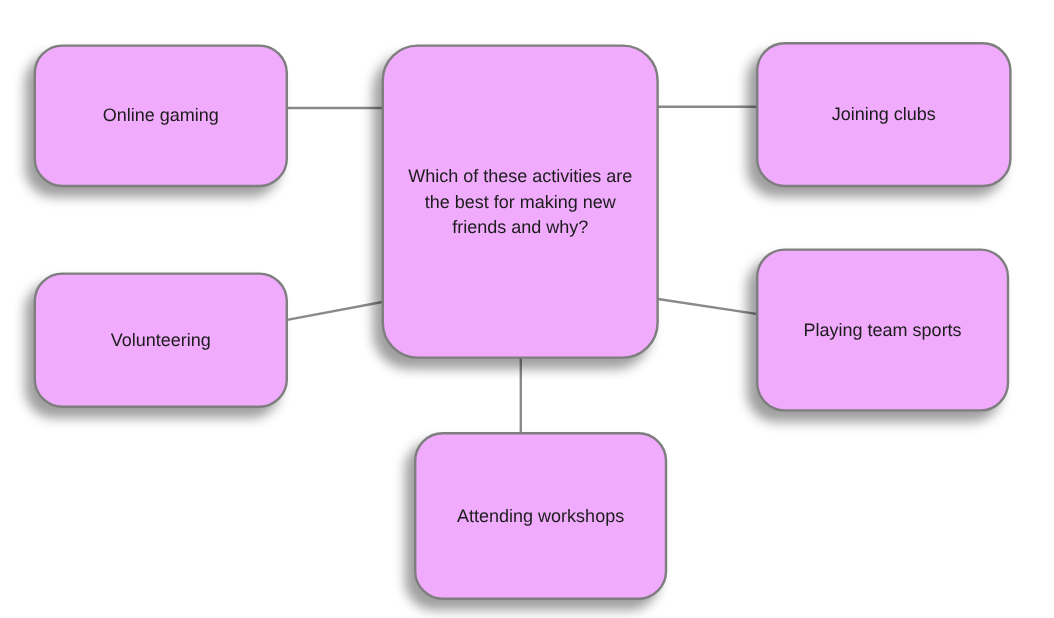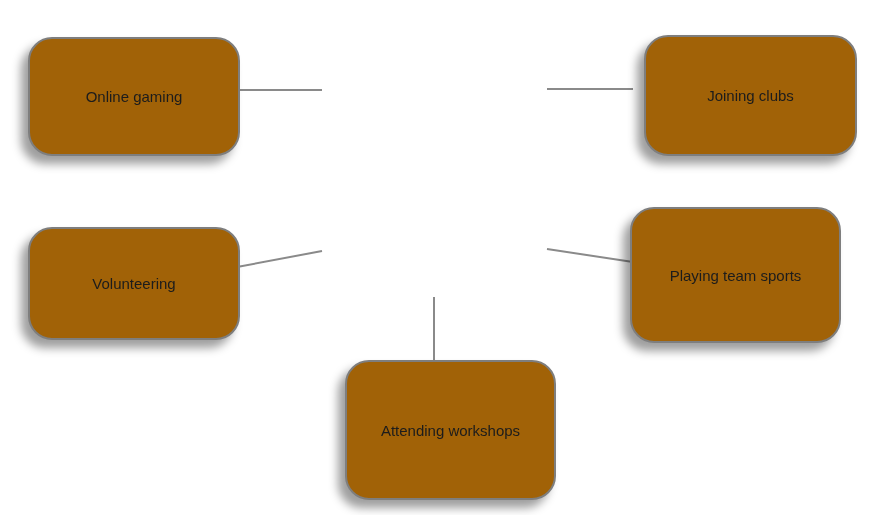--- a/index.html
+++ b/index.html
@@ -19,21 +19,21 @@
     position: absolute;
     left: 0;
     top: 0;
     width: 878px;
     height: 515px;
     z-index: 1;
   }
   .node {
     position: absolute;
     box-sizing: border-box;
-    background: #a16207;
+    background: #f0abfc;
     border: 2px solid #7e7e7e;
     display: flex;
     align-items: center;
     justify-content: center;
     text-align: center;
     color: #1c1c1c;
     font-size: 15px;
     line-height: 21px;
     z-index: 2;
     box-shadow: -7px 8px 10px rgba(0, 0, 0, 0.38);
@@ -49,21 +49,21 @@
     border-radius: 30px;
     padding: 10px 18px;
   }
   .node.online-gaming {
     left: 28px;
     top: 37px;
     width: 212px;
     height: 119px;
   }
   .node.joining-clubs {
-    left: 644px;
+    left: 630px;
     top: 35px;
     width: 213px;
     height: 121px;
   }
   .node.volunteering {
     left: 28px;
     top: 227px;
     width: 212px;
     height: 113px;
   }
@@ -90,20 +90,23 @@
 <div class="canvas">
 
   <svg class="connectors" viewBox="0 0 878 515" xmlns="http://www.w3.org/2000/svg">
     <line x1="238" y1="90" x2="322" y2="90" stroke="#8a8a8a" stroke-width="2"></line>
     <line x1="547" y1="89" x2="633" y2="89" stroke="#8a8a8a" stroke-width="2"></line>
     <line x1="237" y1="267" x2="322" y2="251" stroke="#8a8a8a" stroke-width="2"></line>
     <line x1="547" y1="249" x2="633" y2="262" stroke="#8a8a8a" stroke-width="2"></line>
     <line x1="434" y1="297" x2="434" y2="363" stroke="#8a8a8a" stroke-width="2"></line>
   </svg>
 
+  <div class="node center">
+    <span class="label">Which of these activities are the best for making new friends and why?</span>
+  </div>
 
   <div class="node leaf online-gaming">
     <span class="label">Online gaming</span>
   </div>
 
   <div class="node leaf joining-clubs">
     <span class="label">Joining clubs</span>
   </div>
 
   <div class="node leaf volunteering">

